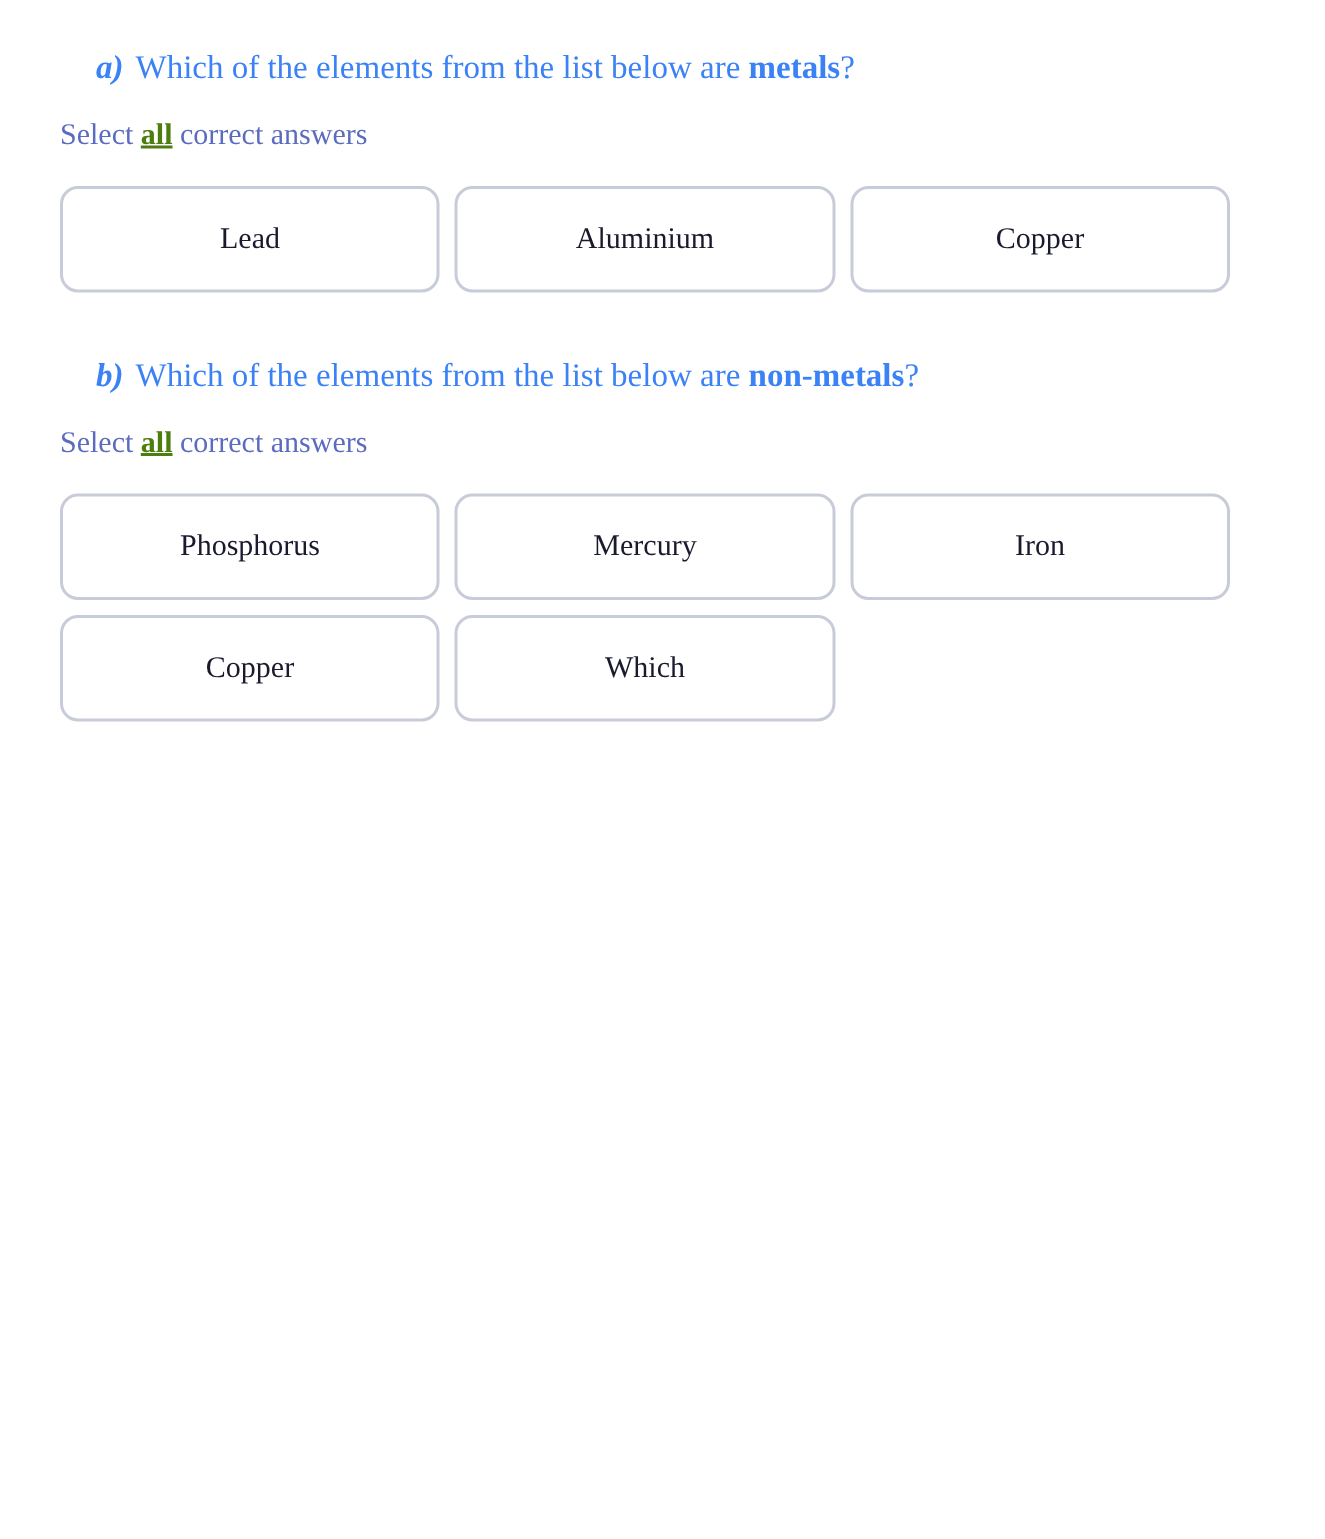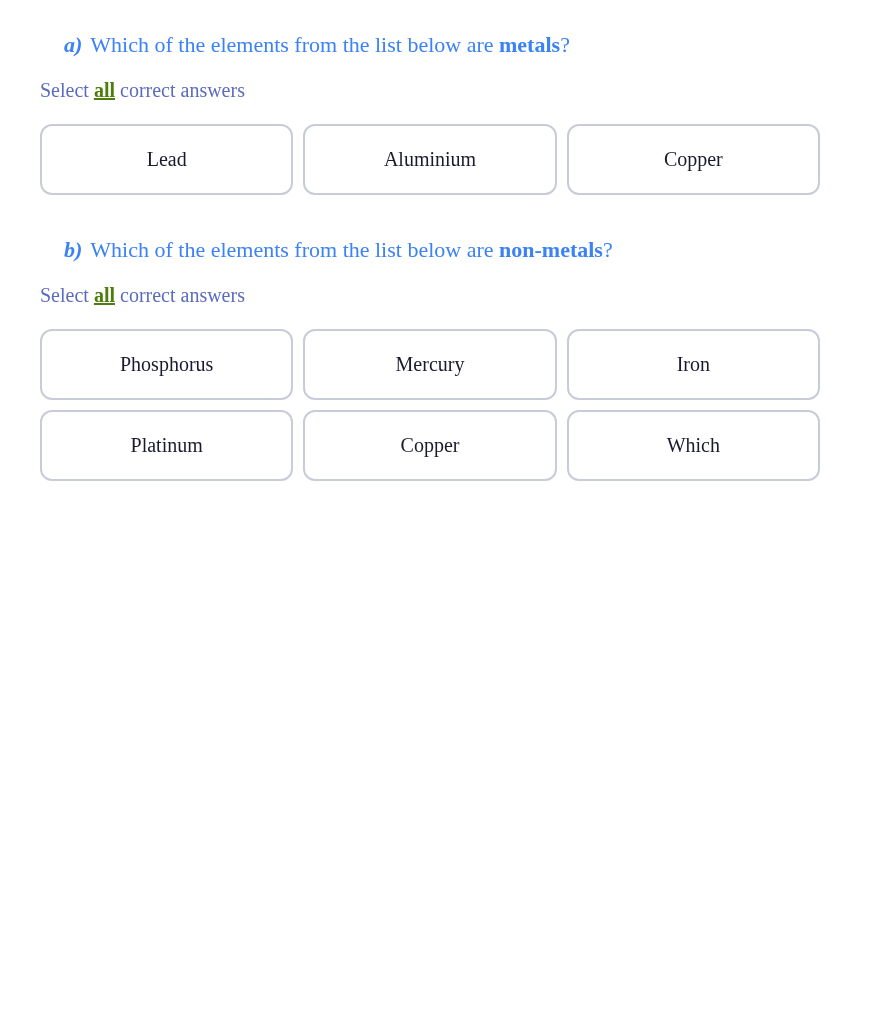--- a/index.html
+++ b/index.html
@@ -94,17 +94,16 @@
     <span class="question-label">b)</span><span class="question-text"><span>Which of the elements from the list below are </span><strong>non-metals</strong><span>?</span></span>
   </div>
   <div class="select-instruction">
     <span>Select </span><strong>all</strong><span> correct answers</span>
   </div>
   <div class="options-grid">
 
   <button class="option-button">Phosphorus</button>
       <button class="option-button">Mercury</button>
       <button class="option-button">Iron</button>
-      <button class="option-button">Platinum</button>
       <button class="option-button">Copper</button>
       <button class="option-button">Which</button>
     </div>
 </div>
 
 </body></html>

